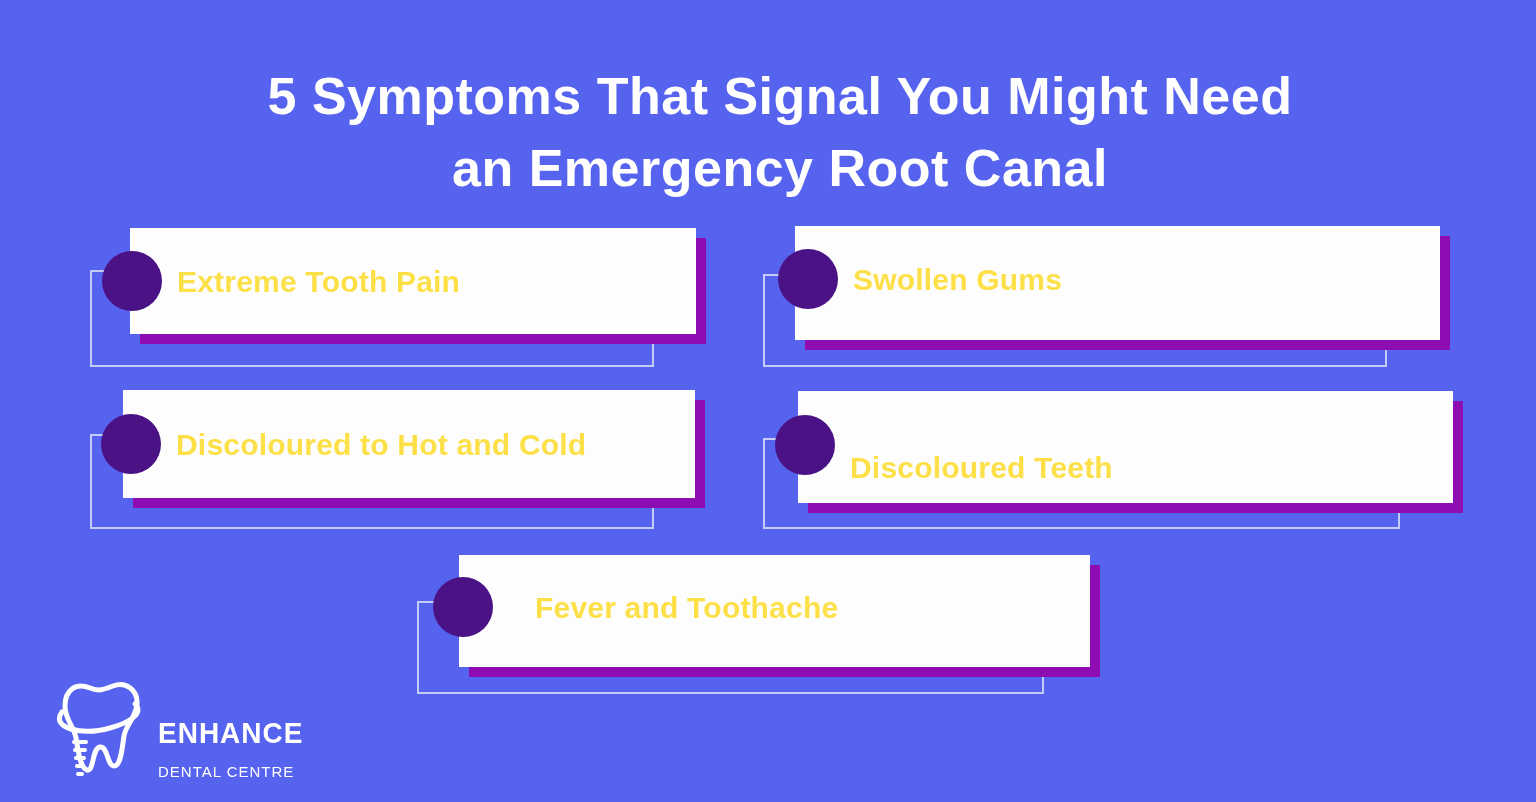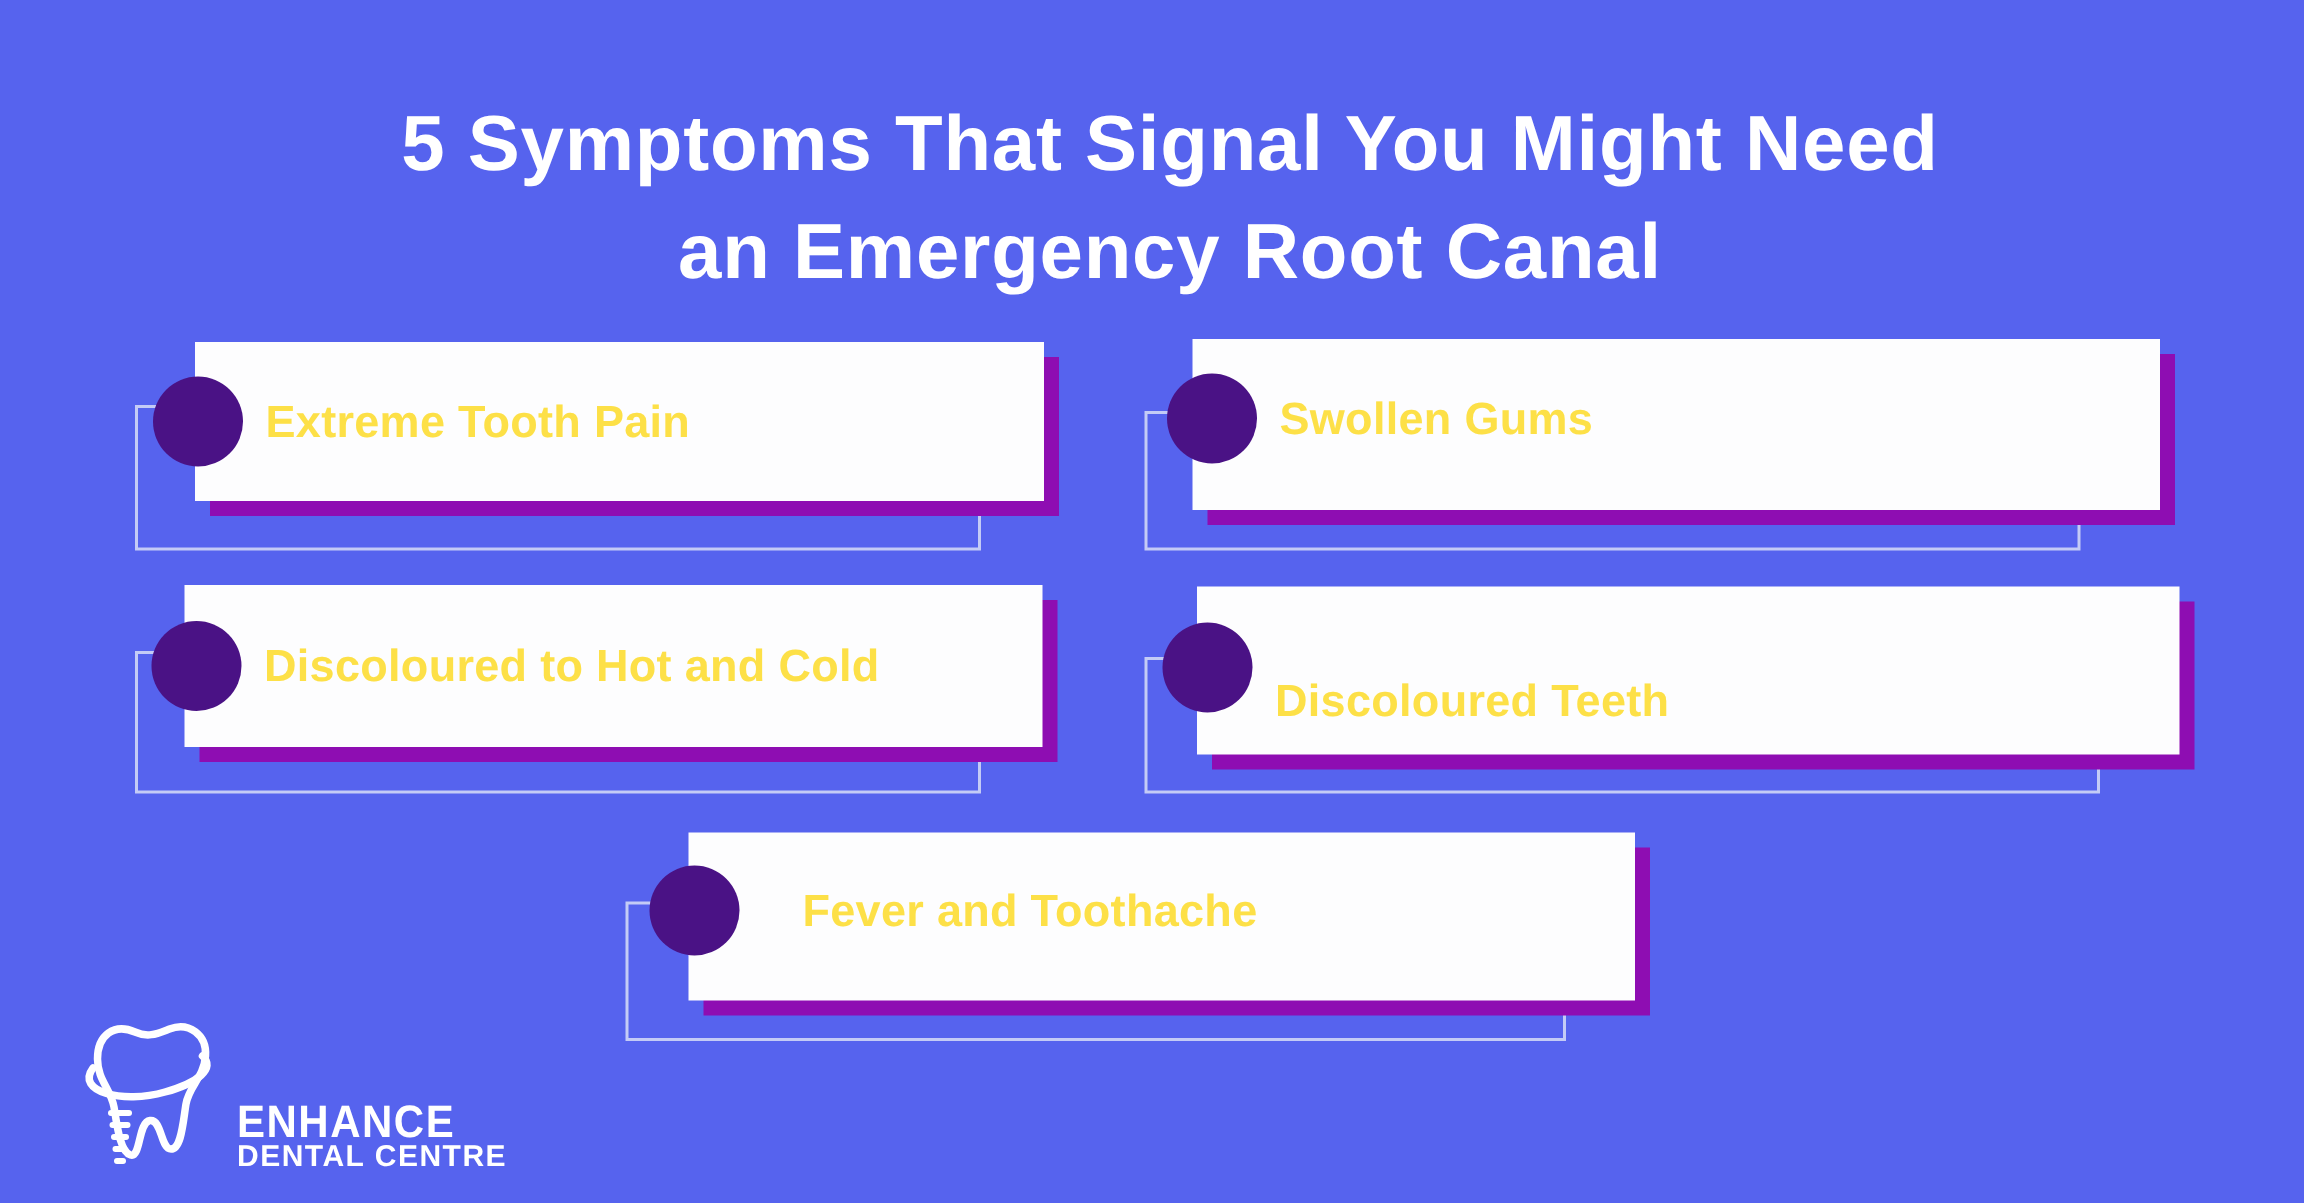--- a/index.html
+++ b/index.html
@@ -55,21 +55,21 @@
   .f5{left:417px;top:601px;width:623px;height:89px;}
   .k5{left:459px;top:555px;width:631px;height:112px;}
   .d5{left:433px;top:577px;}
   .t5{left:535px;top:608px;}
 
   
   .logo{position:absolute;left:52px;top:676px;display:flex;align-items:flex-end;}
   .logo svg{display:block;}
   .logo-text{margin-left:6px;color:#ffffff;margin-top:22px;}
   .logo-name{font-weight:bold;font-size:28px;letter-spacing:1px;line-height:28px;transform:scaleY(1.08);transform-origin:left top;}
-  .logo-tagline{font-weight:bold;font-size:20px;letter-spacing:1px;line-height:17px;margin-top:2px;}
+  .logo-tagline{font-weight:normal;font-size:15px;letter-spacing:1px;line-height:17px;margin-top:17px;}
 </style>
 </head>
 <body>
 
 <div class="stage">
 
   <div class="title">
     <div>5 Symptoms That Signal You Might Need</div>
     <div>an Emergency Root Canal</div>
   </div>

